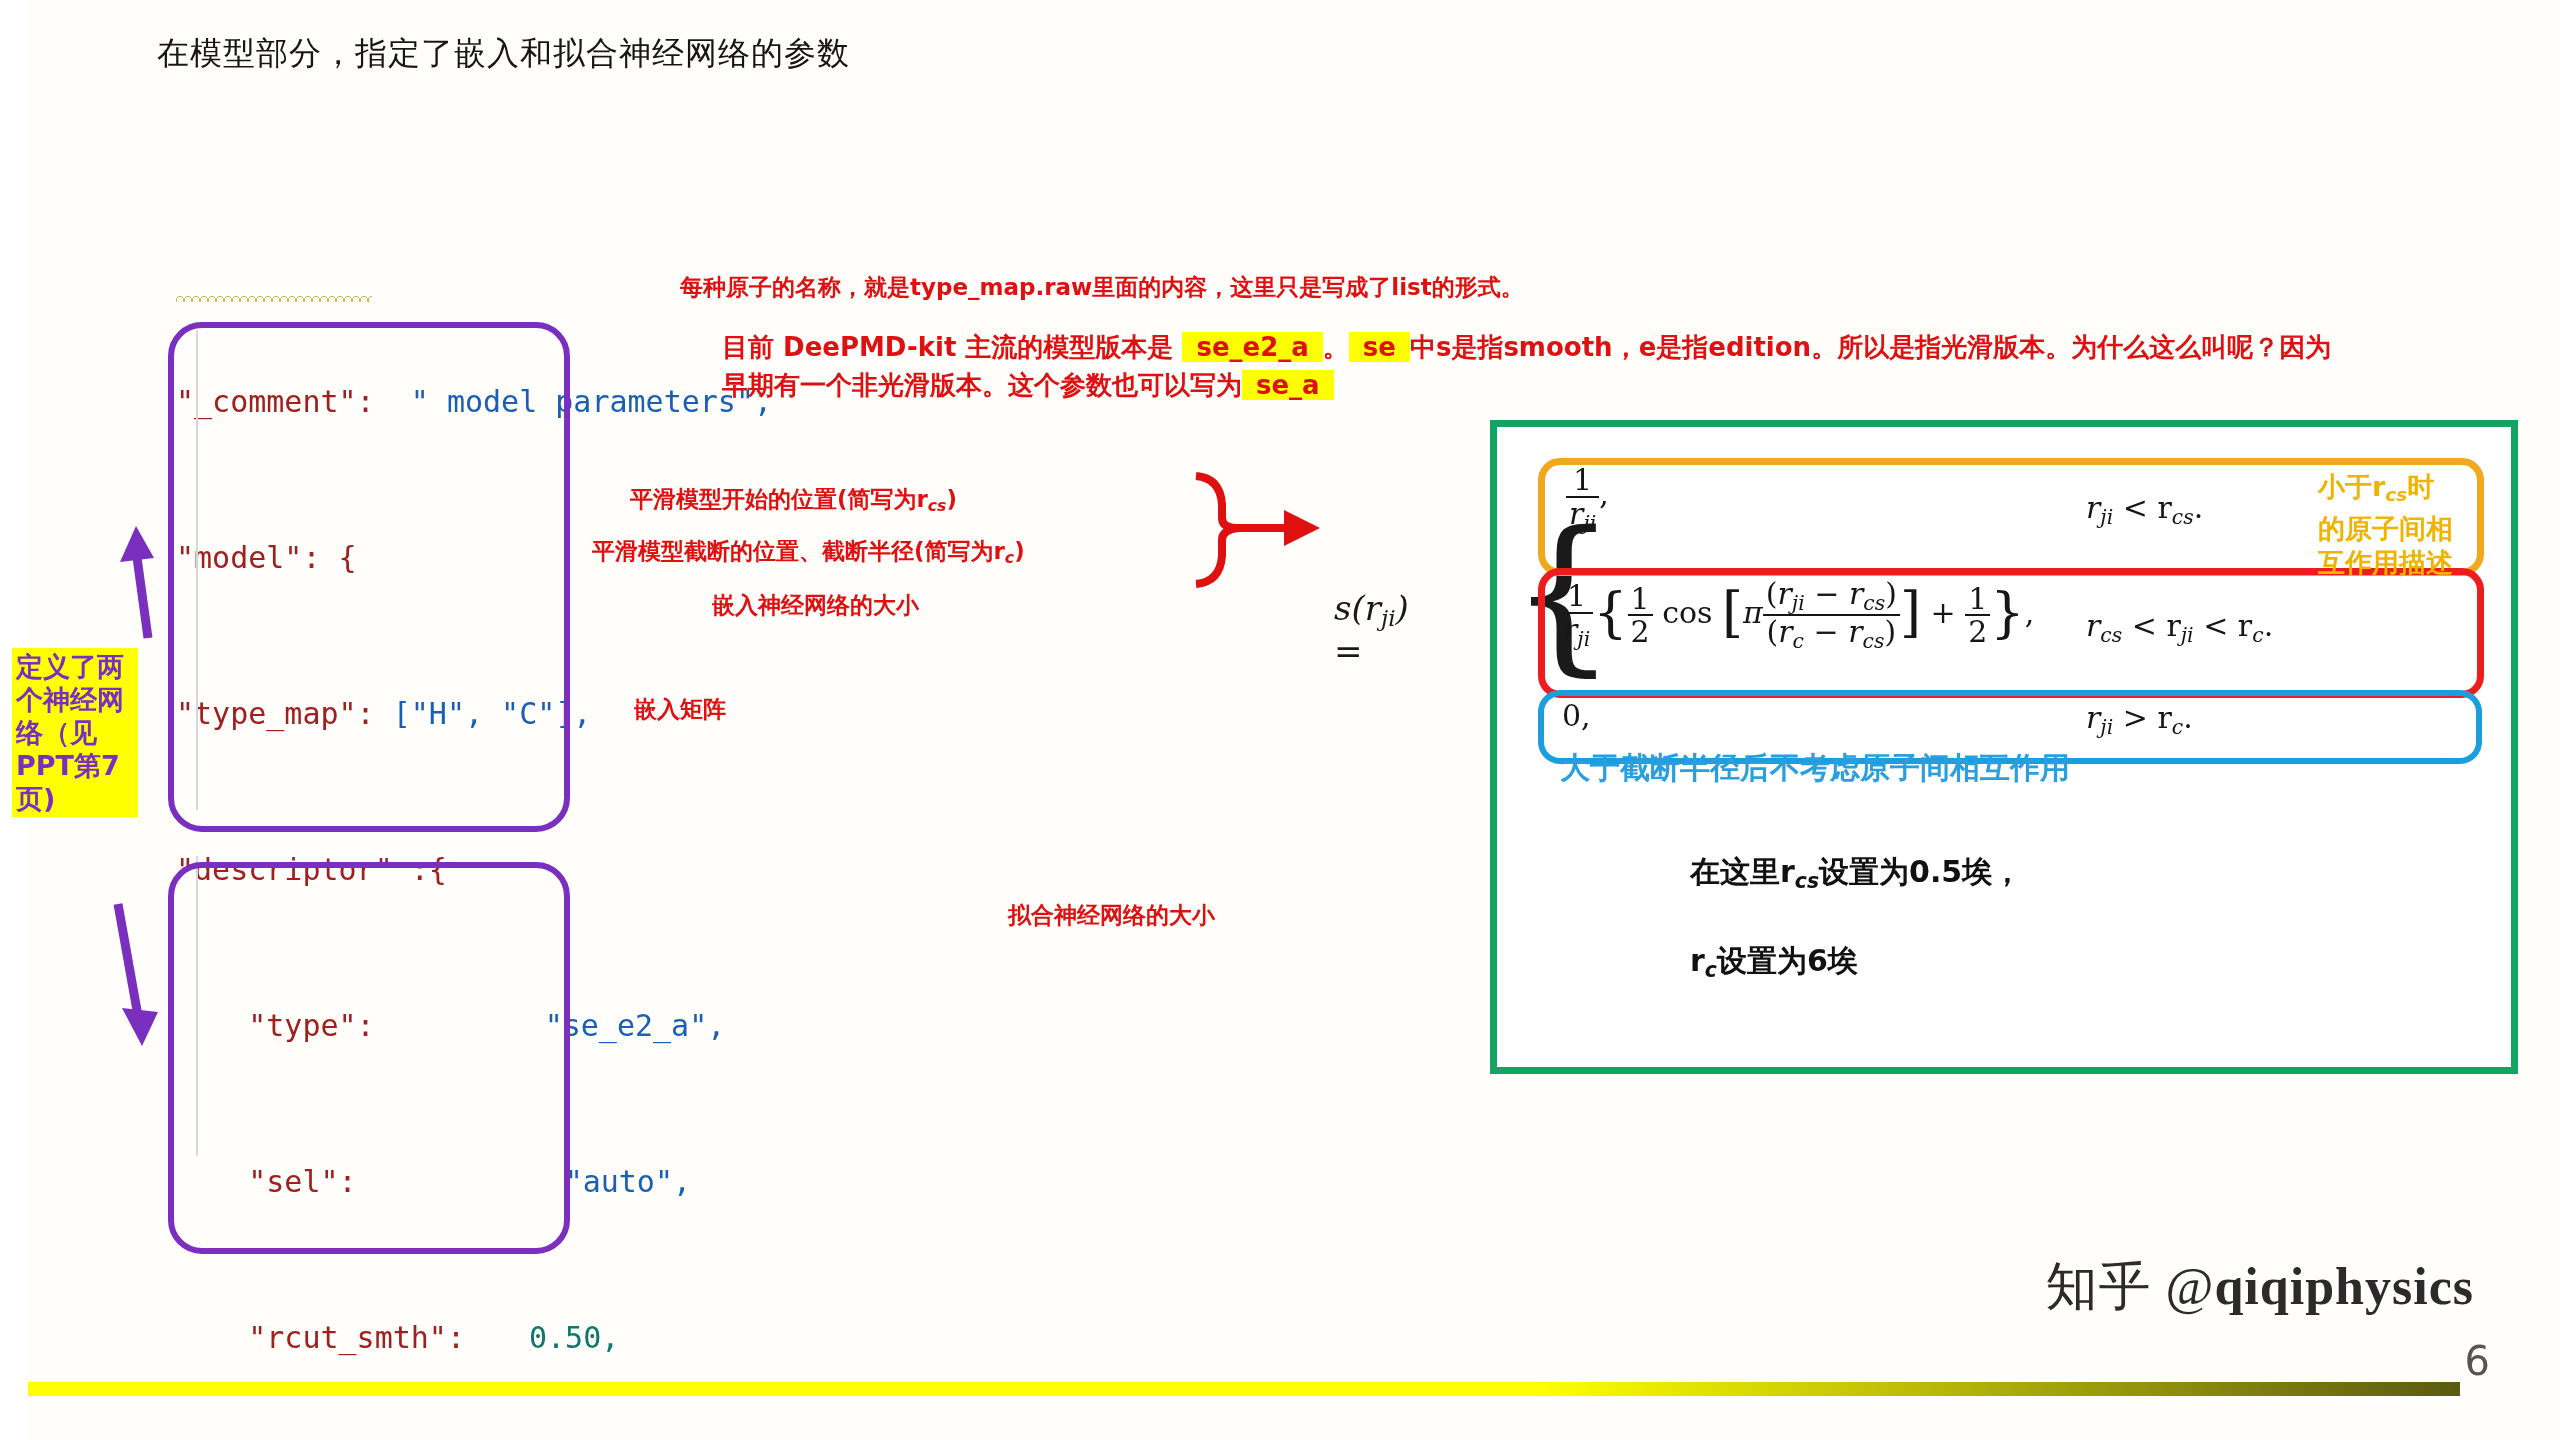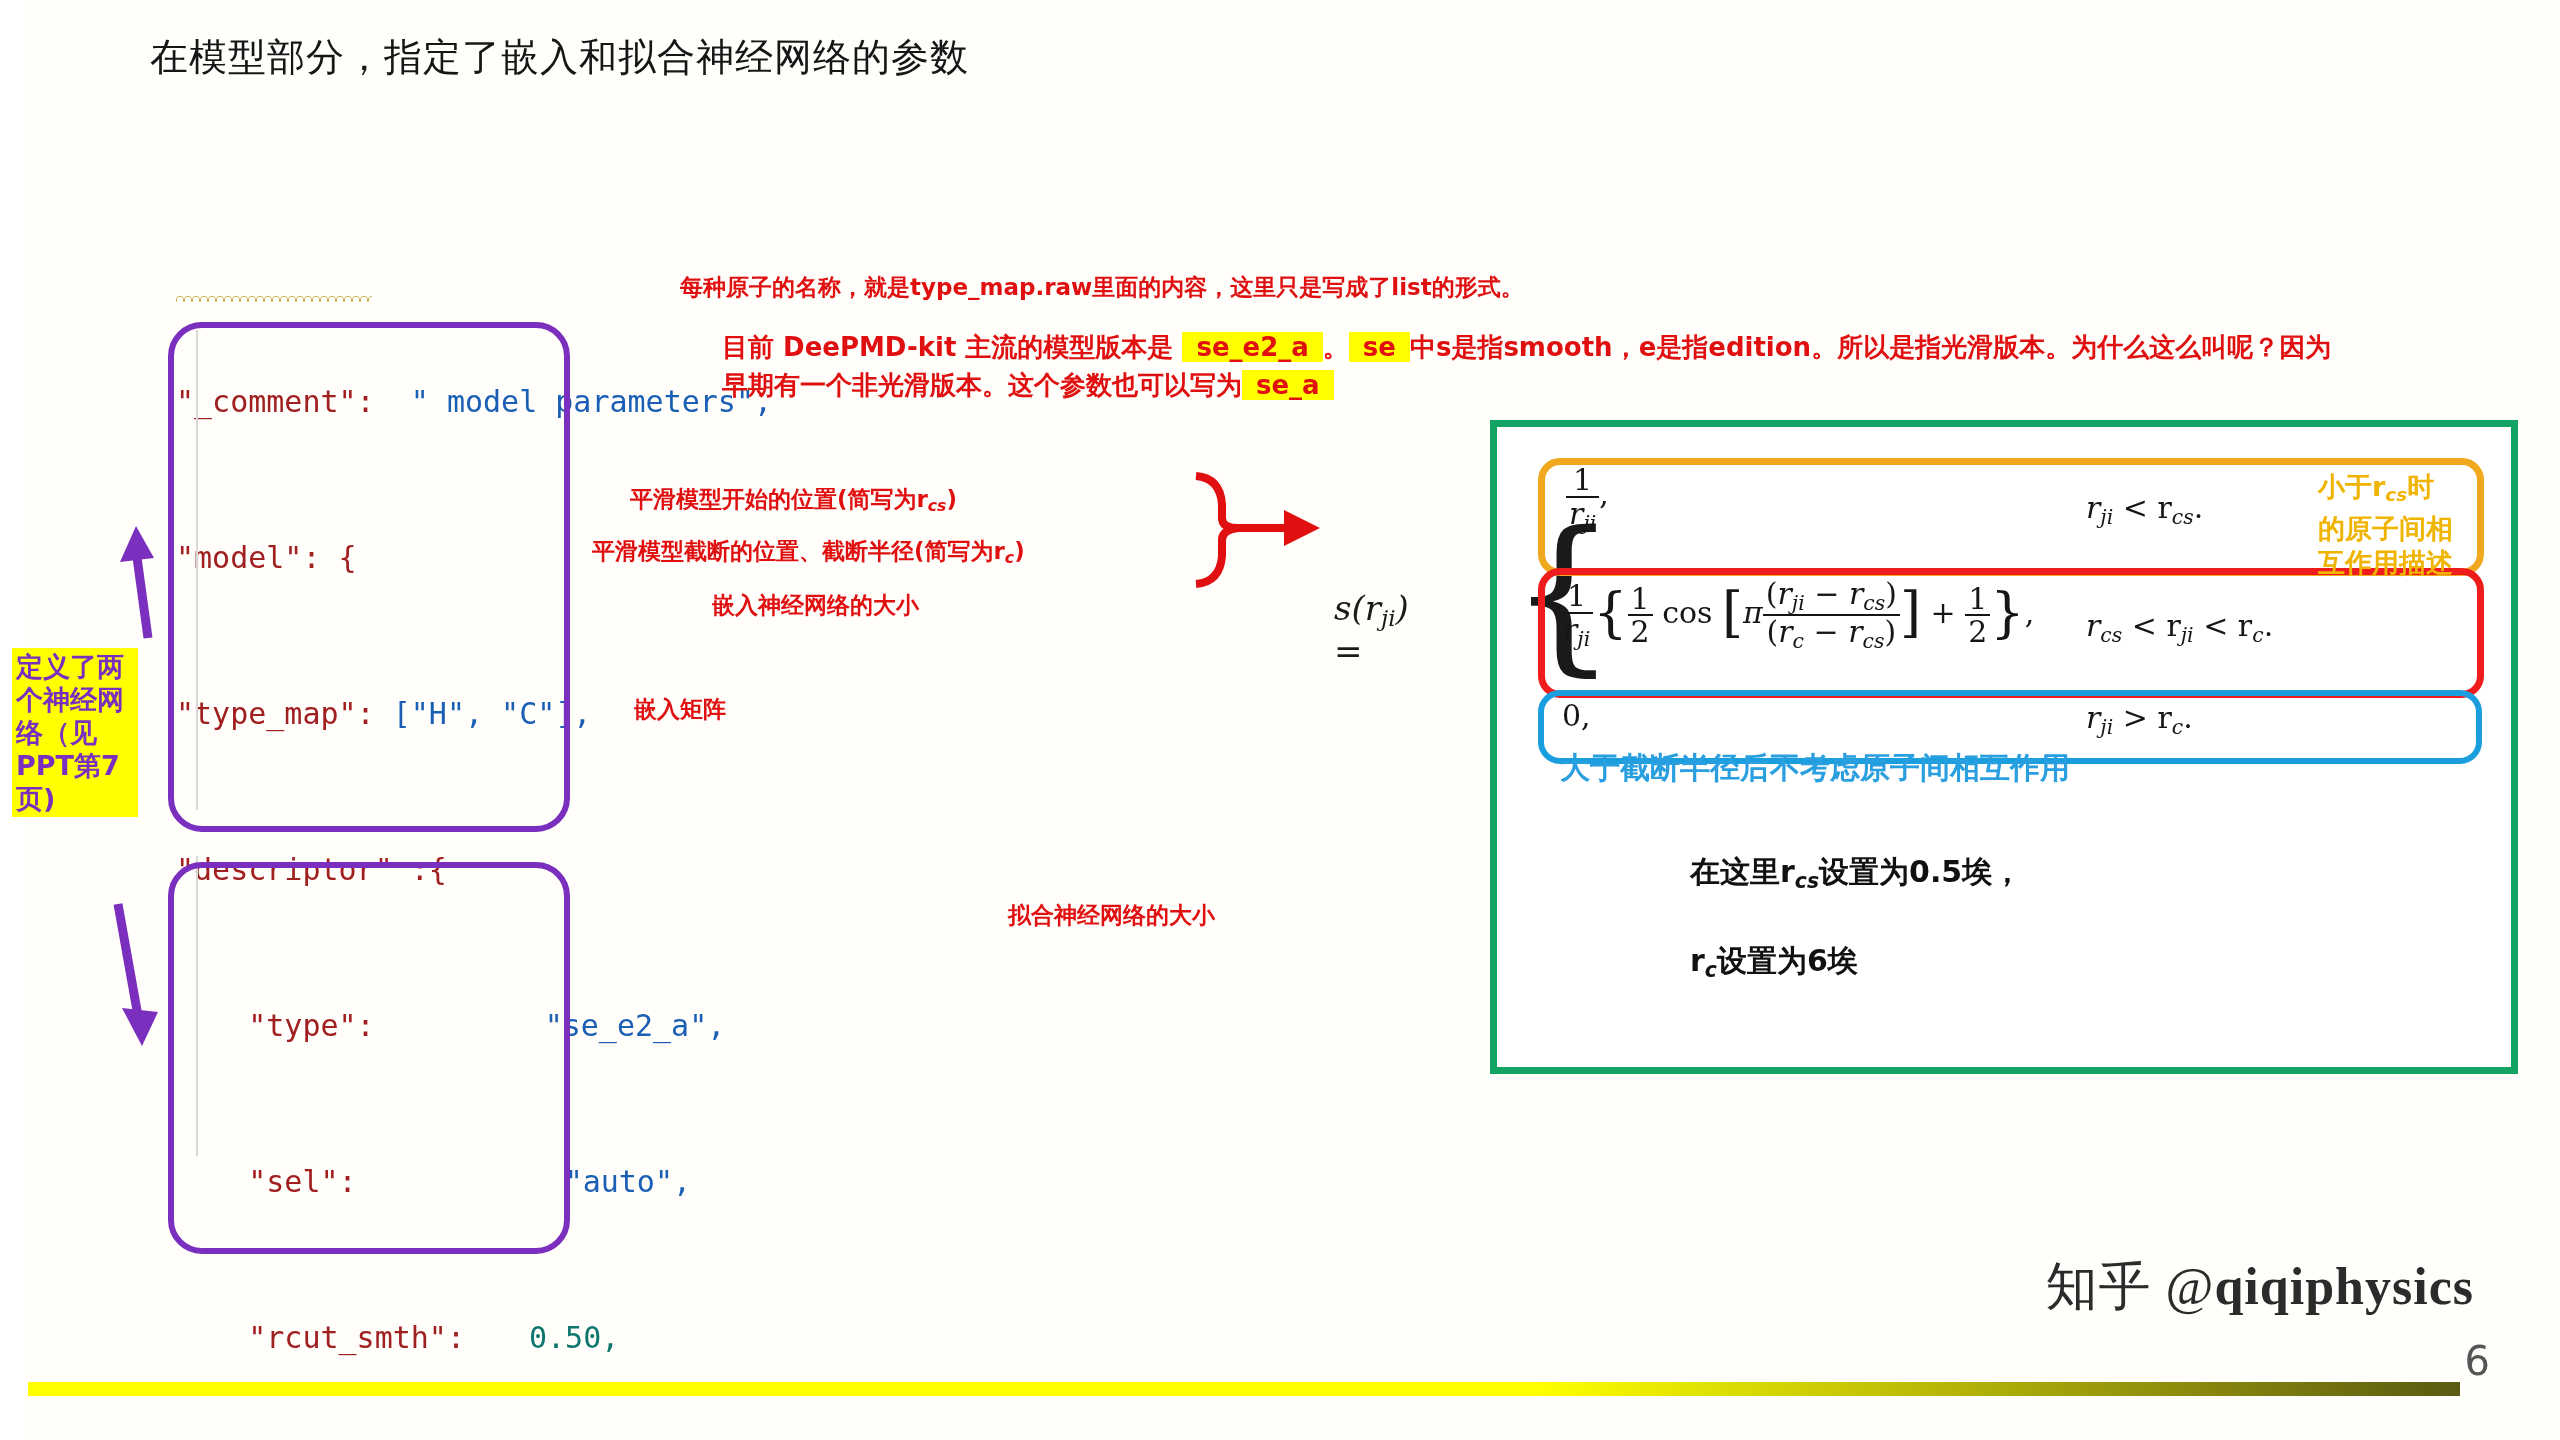--- a/index.html
+++ b/index.html
@@ -5,22 +5,22 @@
   html,body{margin:0;padding:0;}
   body{
     width:2560px;height:1440px;background:#fffefb;
     font-family:"Liberation Sans","DejaVu Sans",sans-serif;
     position:relative;overflow:hidden;
   }
   .slide{position:absolute;inset:0;}
 
   
   #page-title{
-    position:absolute;left:150px;top:32px;
-    font-size:38px;color:#161616;letter-spacing:1px;
+    position:absolute;left:157px;top:32px;
+    font-size:32px;color:#161616;letter-spacing:1px;
     font-family:"DejaVu Sans",sans-serif;
     white-space:nowrap;
   }
 
   
   .code{
     position:absolute;left:176px;top:168px;
     font-family:"DejaVu Sans Mono","Liberation Mono",monospace;
     font-size:30px;line-height:52px;white-space:pre;
   }

